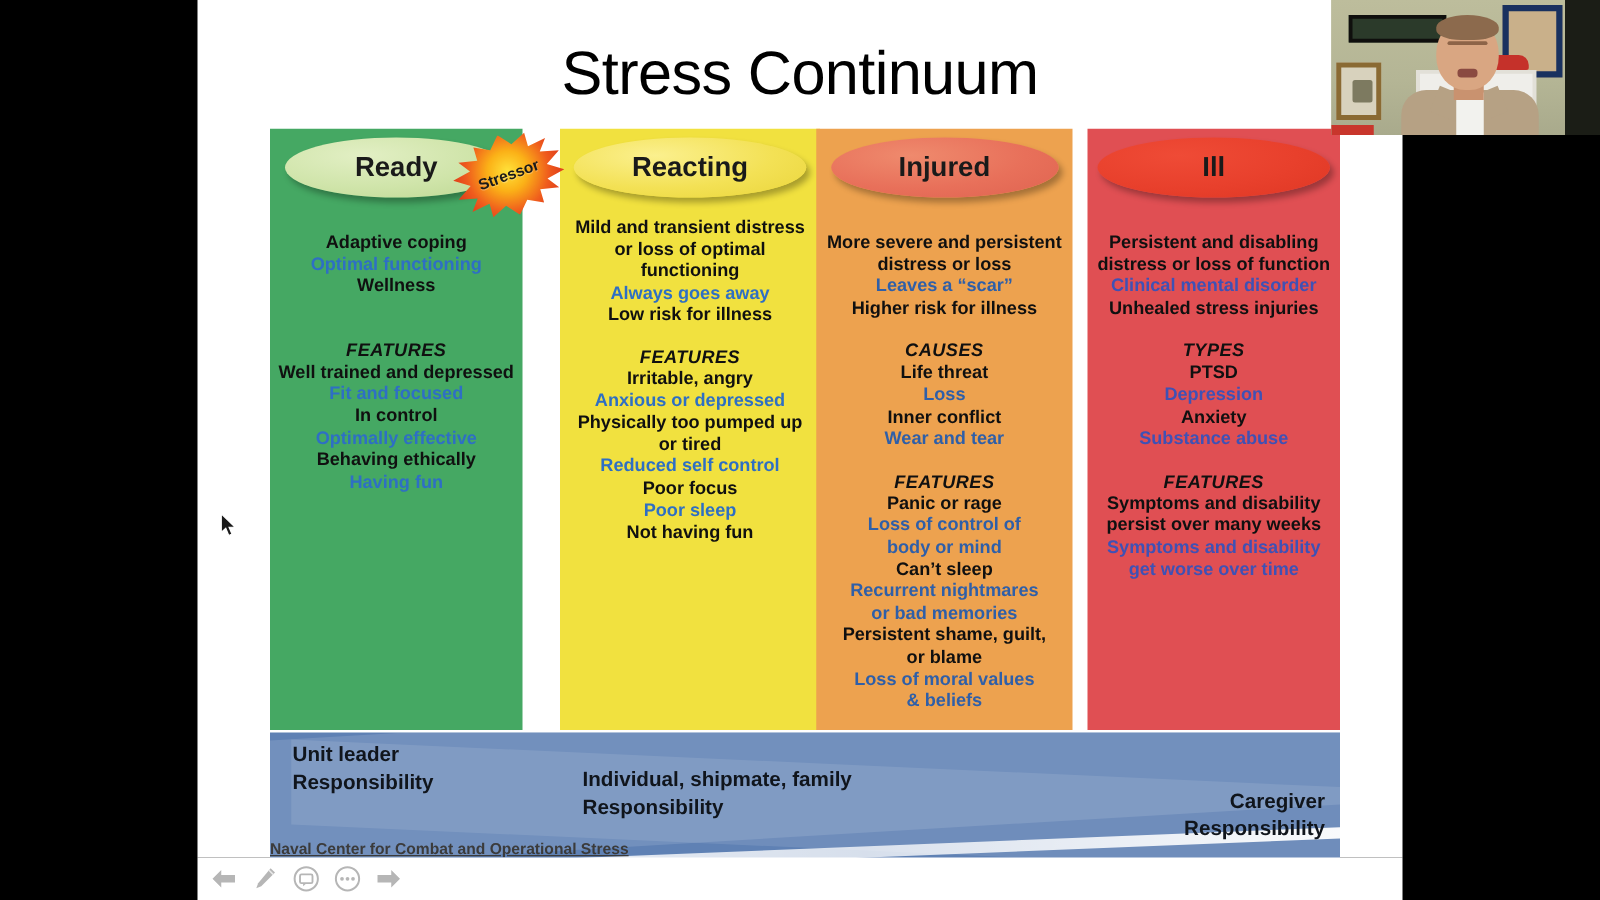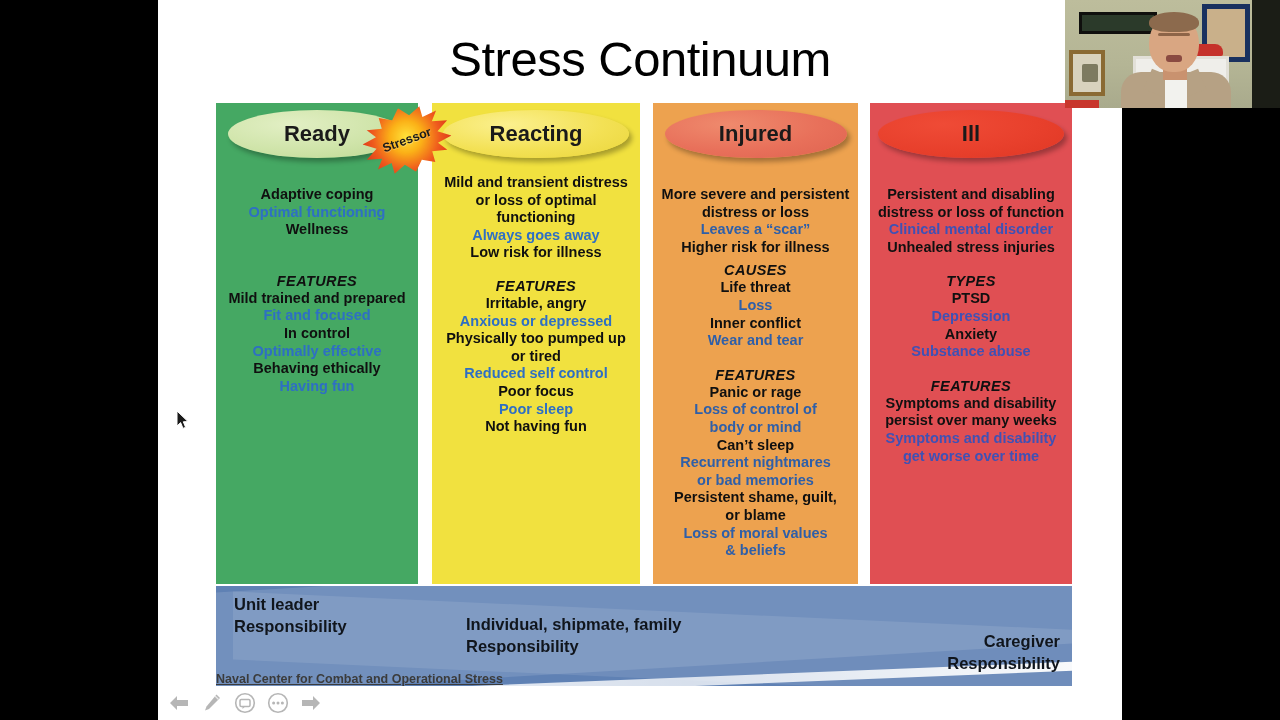--- a/index.html
+++ b/index.html
@@ -28,21 +28,21 @@
   #continuum {
     position: absolute; left: 58px; top: 103px; width: 856px; height: 572px;
   }
   .cols { position: absolute; left:0; top:0; width: 856px; height: 481px; }
   .col {
     position: absolute; top: 0; height: 481px;
     padding-top: 0;
     text-align: center;
   }
   .col.green   { left: 0px;   width: 202px; background: #45a863; }
-  .col.yellow  { left: 216px; width: 208px; background: #f1e13f; }
+  .col.yellow  { left: 232px; width: 208px; background: #f1e13f; }
   .col.orange  { left: 437px; width: 205px; background: #eda24f; }
   .col.red     { left: 654px; width: 202px; background: #e04f53; }
 
   
   .pill-wrap { position: relative; height: 63px; }
   .pill {
     position: absolute; left: 50%; top: 7px; transform: translateX(-50%);
     width: 178px; height: 48px; border-radius: 50%;
     display: flex; align-items: center; justify-content: center;
     font-size: 22px; font-weight: 700; color: #1a1a1a;
@@ -229,21 +229,21 @@
             <div class="pill">Ready</div>
           </div>
           <div class="body-text">
             <div class="blk" style="margin-top:20px">
               <div class="ln">Adaptive coping</div>
               <div class="ln blue">Optimal functioning</div>
               <div class="ln">Wellness</div>
             </div>
             <div class="blk" style="margin-top:34px">
               <div class="hdr">FEATURES</div>
-              <div class="ln">Mild trained and prepared</div>
+              <div class="ln">Well trained and depressed</div>
               <div class="ln blue">Fit and focused</div>
               <div class="ln">In control</div>
               <div class="ln blue">Optimally effective</div>
               <div class="ln">Behaving ethically</div>
               <div class="ln blue">Having fun</div>
             </div>
           </div>
         </div>
 
         <div class="col yellow">
@@ -275,21 +275,21 @@
           <div class="pill-wrap">
             <div class="pill">Injured</div>
           </div>
           <div class="body-text">
             <div class="blk" style="margin-top:20px">
               <div class="ln">More severe and persistent</div>
               <div class="ln">distress or loss</div>
               <div class="ln blue">Leaves a “scar”</div>
               <div class="ln">Higher risk for illness</div>
             </div>
-            <div class="blk" style="margin-top:6px">
+            <div class="blk" style="margin-top:17px">
               <div class="hdr">CAUSES</div>
               <div class="ln">Life threat</div>
               <div class="ln blue">Loss</div>
               <div class="ln">Inner conflict</div>
               <div class="ln blue">Wear and tear</div>
             </div>
             <div class="blk" style="margin-top:17px">
               <div class="hdr">FEATURES</div>
               <div class="ln">Panic or rage</div>
               <div class="ln blue">Loss of control of</div>

